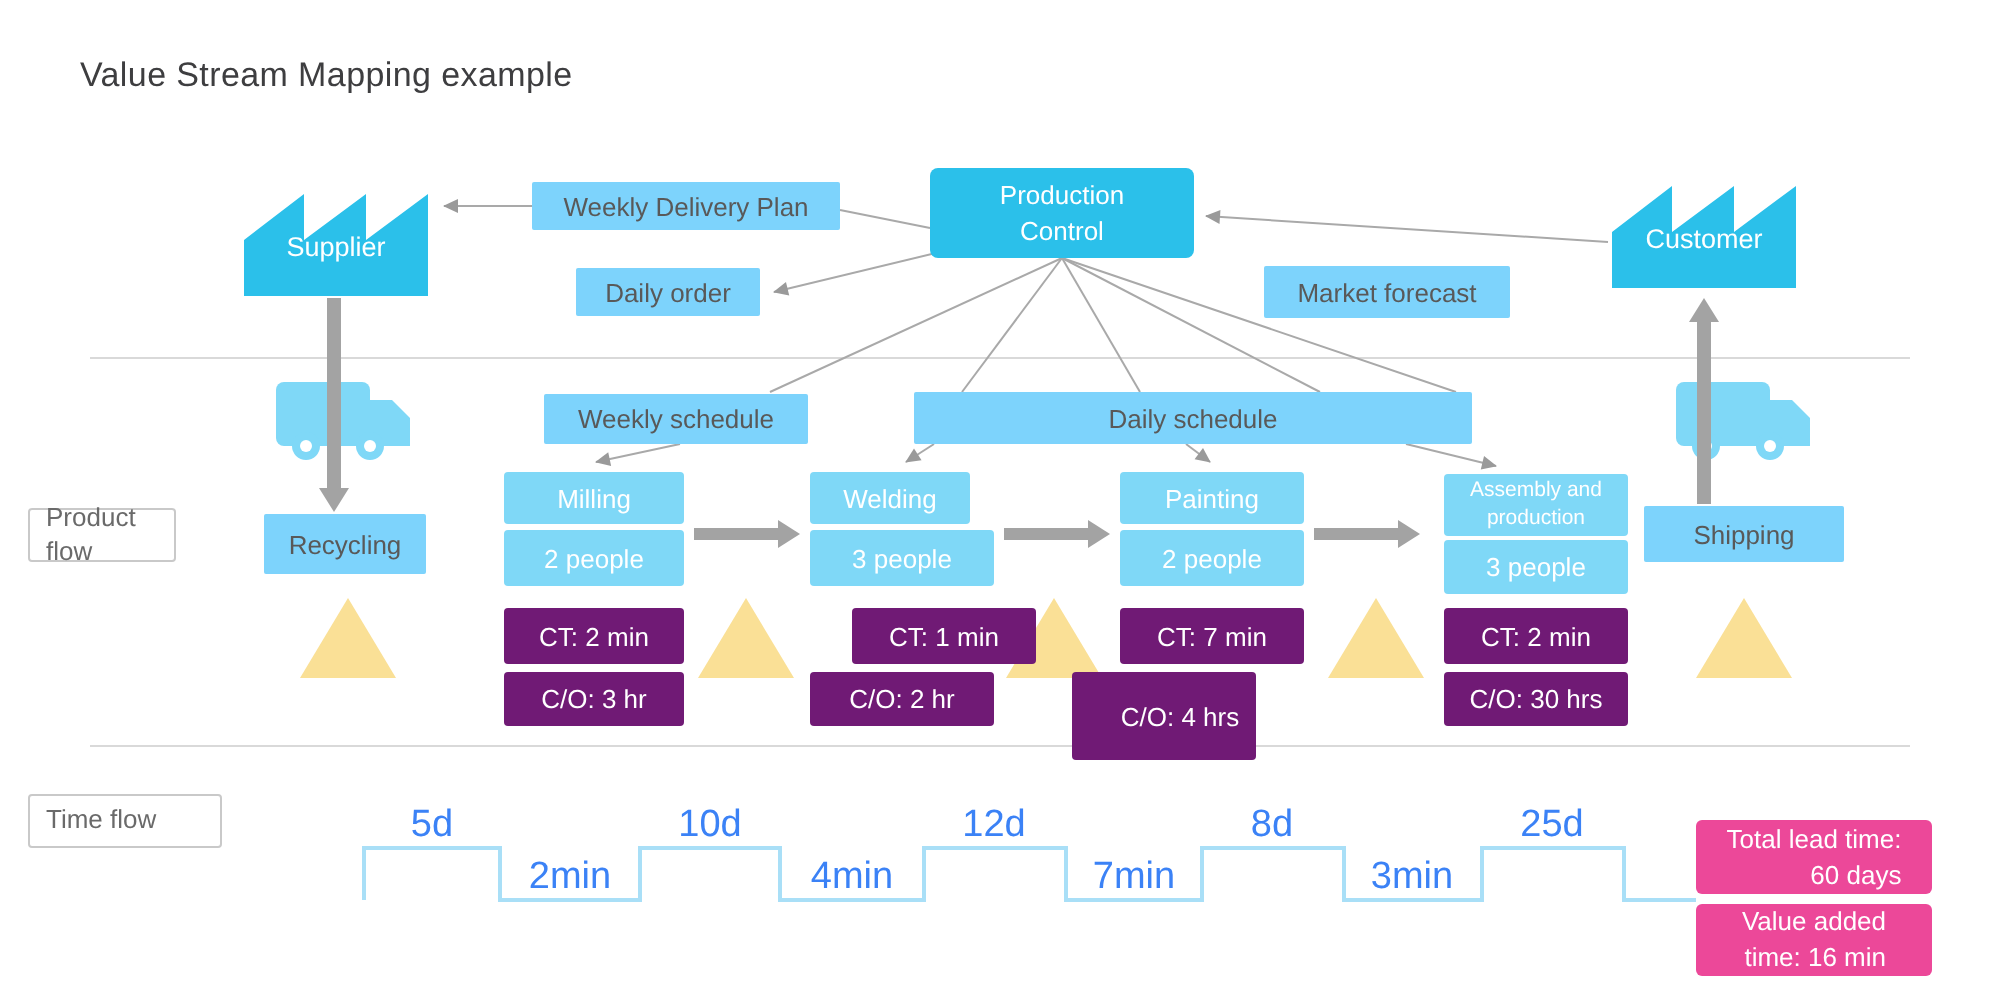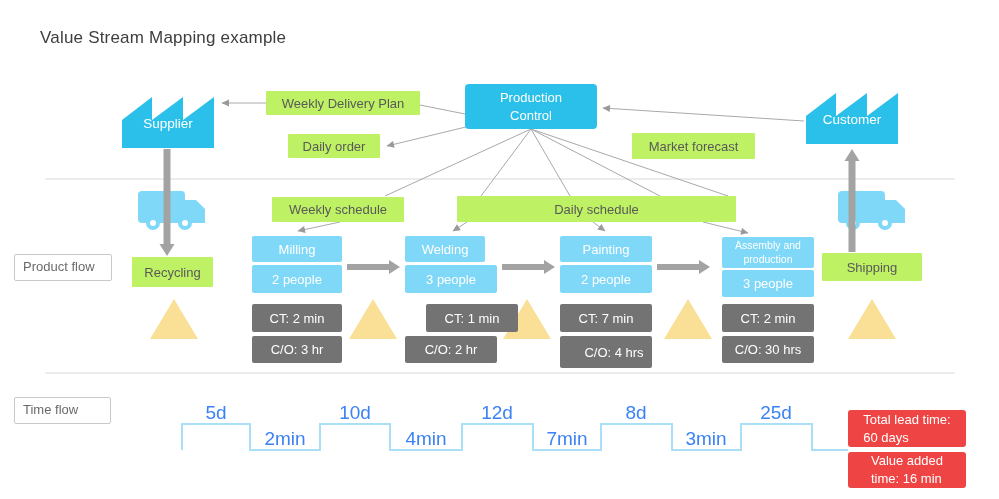--- a/index.html
+++ b/index.html
@@ -3,31 +3,31 @@
 <meta charset="utf-8">
 <style>
   html,body{margin:0;padding:0;background:#fff;}
   #canvas{position:relative;width:999px;height:499px;background:#fff;overflow:hidden;
           font-family:"Liberation Sans",sans-serif;}
   .abs{position:absolute;}
   .title{font-size:17px;font-weight:normal;color:#3e3e40;letter-spacing:.2px;}
   .sec-label{border:1px solid #c9c9c9;border-radius:2px;background:#fff;color:#6a6a6a;
              font-size:13px;line-height:1.3;padding:4px 8px;box-sizing:border-box;
              white-space:pre-line;display:flex;align-items:center;}
-  .gbox{background:#bef264;color:#595959;font-size:13px;display:flex;align-items:center;
+  .gbox{background:#7dd3fc;color:#595959;font-size:13px;display:flex;align-items:center;
         justify-content:center;box-sizing:border-box;border-radius:1px;text-align:center;}
   .cyanbox{background:#2bc0ea;color:#fff;font-size:13px;display:flex;align-items:center;
            justify-content:center;border-radius:4px;text-align:center;white-space:pre-line;
            line-height:1.35;box-sizing:border-box;}
   .procbox{background:#7fd8f7;color:#fff;font-size:13px;display:flex;align-items:center;
            justify-content:center;border-radius:2px;text-align:center;box-sizing:border-box;}
-  .databox{background:#737373;color:#fff;font-size:13px;display:flex;align-items:center;
+  .databox{background:#701a75;color:#fff;font-size:13px;display:flex;align-items:center;
            justify-content:center;border-radius:2px;text-align:right;box-sizing:border-box;}
-  .leadbox{background:#ef4444;color:#fff;font-size:13px;line-height:1.35;border-radius:3px;
-           display:flex;align-items:center;justify-content:center;text-align:left;
+  .leadbox{background:#ec4899;color:#fff;font-size:13px;line-height:1.35;border-radius:3px;
+           display:flex;align-items:center;justify-content:center;text-align:right;
            white-space:pre-line;box-sizing:border-box;}
   .factory-label{color:#fff;font-size:13.5px;text-align:center;}
   .tl-label{font-size:19px;color:#3b82f6;width:64px;text-align:center;}
   svg{display:block;}
 </style>
 </head>
 <body>
 
 <div id="canvas">
 
@@ -100,21 +100,21 @@
       <polygon points="527,299 551,339 503,339"></polygon>
       <polygon points="688,299 712,339 664,339"></polygon>
       <polygon points="872,299 896,339 848,339"></polygon>
     </g>
 
     <path d="M182,450 L182,424 L250,424 L250,450 L320,450 L320,424 L390,424 L390,450 L462,450 L462,424 L533,424 L533,450 L601,450 L601,424 L672,424 L672,450 L741,450 L741,424 L812,424 L812,450 L848,450" fill="none" stroke="#a9dff7" stroke-width="2"></path>
   </svg>
 
   <div class="abs title" style="left:40px;top:28px;">Value Stream Mapping example</div>
 
-  <div class="abs sec-label" style="left:14px;top:254px;width:98px;height:27px;">Product flow</div>
+  <div class="abs sec-label" style="left:14px;top:254px;width:74px;height:27px;">Product flow</div>
   <div class="abs sec-label" style="left:14px;top:397px;width:97px;height:27px;">Time flow</div>
 
   <div class="abs factory-label" style="left:122px;top:116px;width:92px;">Supplier</div>
   <div class="abs factory-label" style="left:806px;top:112px;width:92px;">Customer</div>
 
   <div class="abs cyanbox" style="left:465px;top:84px;width:132px;height:45px;">Production
 Control</div>
 
   <div class="abs gbox" style="left:266px;top:91px;width:154px;height:24px;">Weekly Delivery Plan</div>
   <div class="abs gbox" style="left:288px;top:134px;width:92px;height:24px;">Daily order</div>
@@ -131,21 +131,21 @@
   <div class="abs databox" style="left:252px;top:336px;width:90px;height:27px;">C/O: 3 hr</div>
 
   <div class="abs procbox" style="left:405px;top:236px;width:80px;height:26px;">Welding</div>
   <div class="abs procbox" style="left:405px;top:265px;width:92px;height:28px;">3 people</div>
   <div class="abs databox" style="left:426px;top:304px;width:92px;height:28px;">CT: 1 min</div>
   <div class="abs databox" style="left:405px;top:336px;width:92px;height:27px;">C/O: 2 hr</div>
 
   <div class="abs procbox" style="left:560px;top:236px;width:92px;height:26px;">Painting</div>
   <div class="abs procbox" style="left:560px;top:265px;width:92px;height:28px;">2 people</div>
   <div class="abs databox" style="left:560px;top:304px;width:92px;height:28px;">CT: 7 min</div>
-  <div class="abs databox" style="left:560px;top:336px;width:92px;height:32px;padding-left:16px;">C/O: 4 hrs</div>
+  <div class="abs databox" style="left:536px;top:336px;width:92px;height:44px;padding-left:16px;">C/O: 4 hrs</div>
 
   <div class="abs procbox" style="left:722px;top:237px;width:92px;height:31px;font-size:10.5px;line-height:1.3;white-space:pre-line;">Assembly and
 production</div>
   <div class="abs procbox" style="left:722px;top:270px;width:92px;height:27px;">3 people</div>
   <div class="abs databox" style="left:722px;top:304px;width:92px;height:28px;">CT: 2 min</div>
   <div class="abs databox" style="left:722px;top:336px;width:92px;height:27px;">C/O: 30 hrs</div>
 
   <div class="abs tl-label" style="left:184px;top:402px;">5d</div>
   <div class="abs tl-label" style="left:253px;top:428px;">2min</div>
   <div class="abs tl-label" style="left:323px;top:402px;">10d</div>

